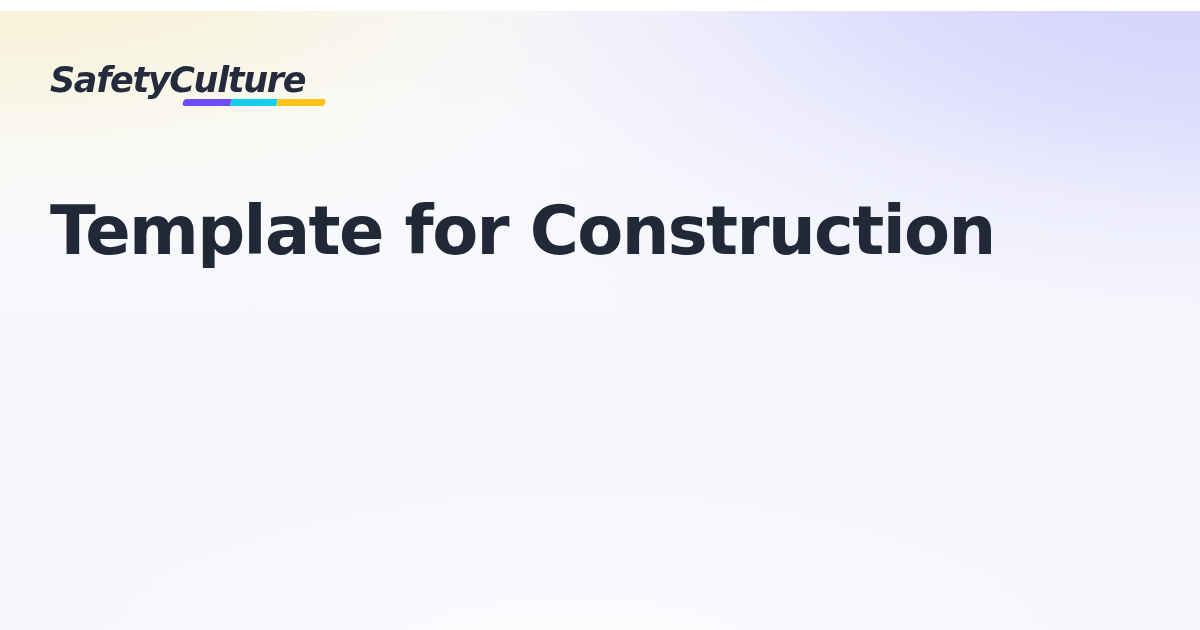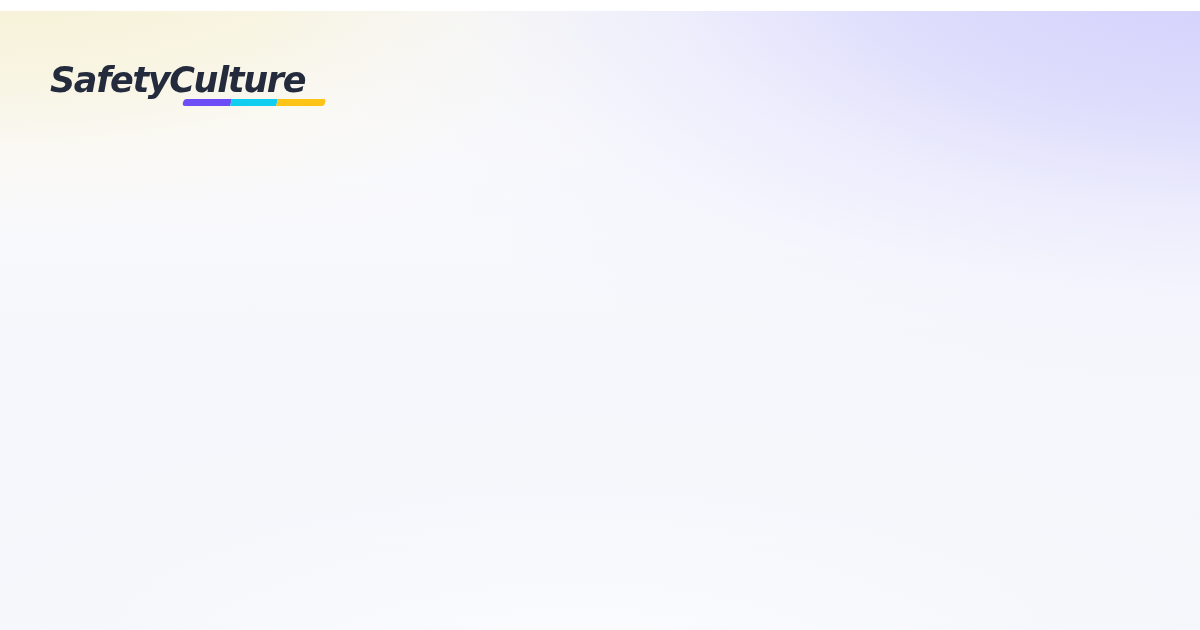--- a/index.html
+++ b/index.html
@@ -156,15 +156,16 @@
   <div id="logo">
     <div id="logo-wordmark" style="color: rgb(36, 43, 61);">SafetyCulture</div>
     <div id="logo-underline">
       <span class="underline-seg" id="underline-purple" style="background: rgb(107, 78, 245);"></span>
       <span class="underline-seg" id="underline-cyan" style="background: rgb(17, 205, 240);"></span>
       <span class="underline-seg" id="underline-yellow" style="background: rgb(252, 196, 23);"></span>
     </div>
   </div>
 
   <h1 id="headline" style="color: rgb(33, 40, 56);">
+    <span class="headline-line">Template for Construction</span>
   </h1>
 
 </div>
 
 </body></html>

